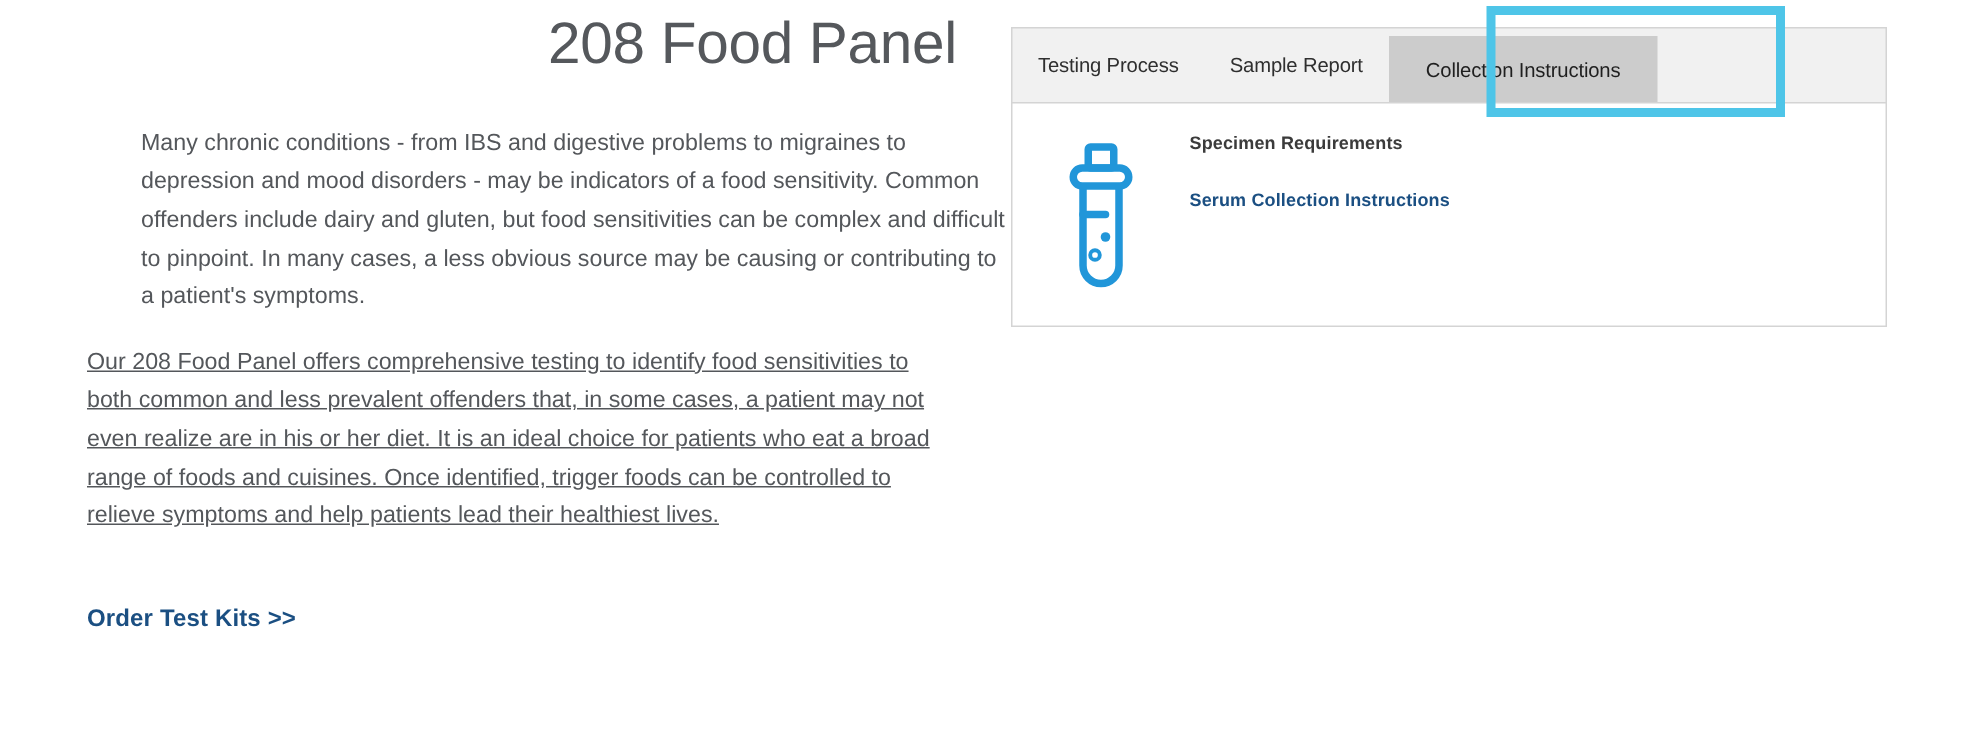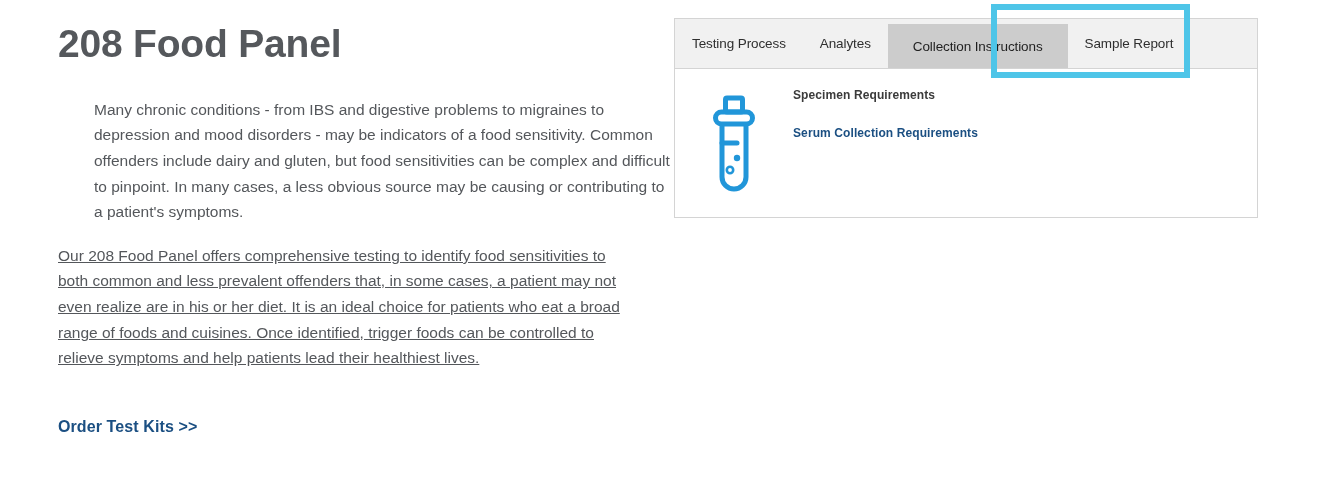--- a/index.html
+++ b/index.html
@@ -18,26 +18,27 @@
 
   
   .left-col {
     position: absolute;
     left: 58px;
     top: 0;
     width: 580px;
   }
   .page-title {
     font-size: 39px;
-    font-weight: 700;
+    font-weight: 400;
     color: #55585c;
     letter-spacing: -0.2px;
     margin: 0;
-    padding-top: 22px;
+    padding-top: 8px;
     line-height: 1.15;
+    text-align: right;
   }
   .body-para {
     font-size: 15.5px;
     line-height: 25.6px;
     color: #54575b;
     margin: 0;
     width: 578px;
   }
   .body-para.first { margin-top: 30px; margin-left: 36px; }
   .body-para.second { margin-top: 18px; text-decoration: underline; }
@@ -149,23 +150,22 @@
 
   <p class="body-para second">Our 208 Food Panel offers comprehensive testing to identify food sensitivities to both common and less prevalent offenders that, in some cases, a patient may not even realize are in his or her diet. It is an ideal choice for patients who eat a broad range of foods and cuisines. Once identified, trigger foods can be controlled to relieve symptoms and help patients lead their healthiest lives.</p>
 
   <a href="#" class="order-link">Order Test Kits &gt;&gt;</a>
 </div>
 
 <div class="right-col">
 
   <div class="tab-bar">
     <button class="tab">Testing Process</button>
-    <button class="tab">Analytes</button>
+    <button class="tab">Sample Report</button>
     <button class="tab active">Collection Instructions</button>
-    <button class="tab">Sample Report</button>
   </div>
 
   <div class="tab-panel">
 
     <div class="vial-wrap">
       <svg width="44" height="103" viewBox="0 0 44 103">
 
         <rect x="13.5" y="3" width="17" height="14" rx="1.5" fill="none" stroke="#2196d9" stroke-width="5"></rect>
 
         <rect x="3.5" y="17" width="37" height="12" rx="6" fill="none" stroke="#2196d9" stroke-width="5"></rect>
@@ -174,19 +174,19 @@
 
         <line x1="10" y1="48" x2="25" y2="48" stroke="#2196d9" stroke-width="5" stroke-linecap="round"></line>
 
         <circle cx="25" cy="63" r="3.2" fill="#2196d9"></circle>
         <circle cx="18" cy="75" r="3.2" fill="none" stroke="#2196d9" stroke-width="2.6"></circle>
       </svg>
     </div>
 
     <div class="panel-links">
       <span class="panel-item heading">Specimen Requirements</span>
-      <a href="#" class="panel-item link">Serum Collection Requirements</a>
+      <a href="#" class="panel-item link">Serum Collection Instructions</a>
     </div>
 
   </div>
 </div>
 
 <div class="highlight-box"></div>
 
 </body></html>

